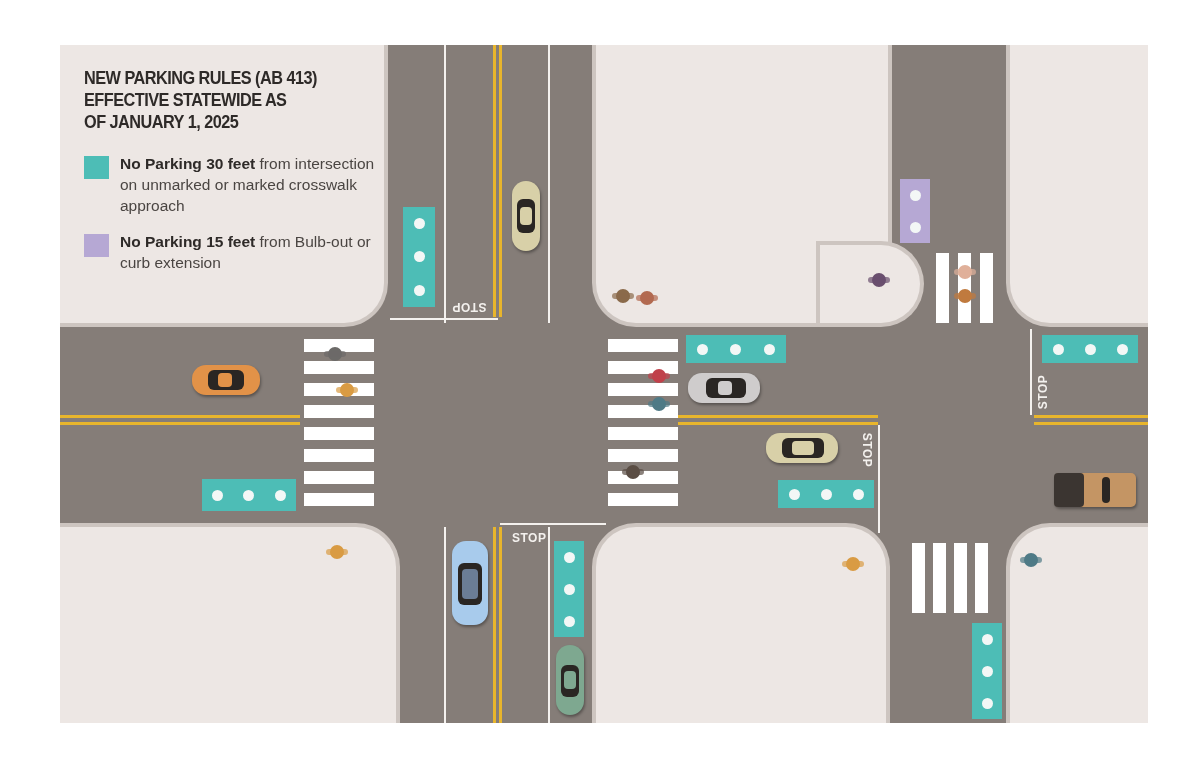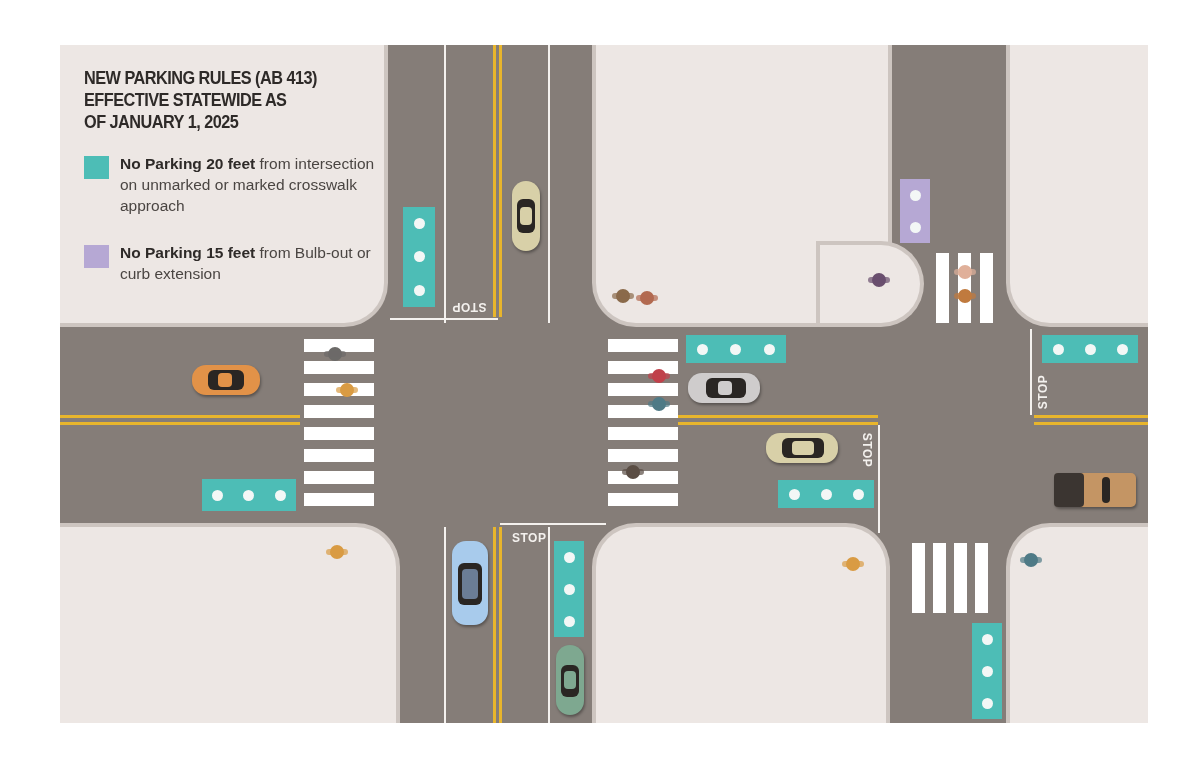--- a/index.html
+++ b/index.html
@@ -13,21 +13,21 @@
   .zone.v{flex-direction:column;}
   .stripe{position:absolute;background:#ffffff;}
   .stop{position:absolute;color:#f4f1ee;font-weight:bold;font-size:12px;letter-spacing:0.5px;font-family:"Liberation Sans",sans-serif;}
   .car{position:absolute;border-radius:14px;box-shadow:1px 2px 3px rgba(0,0,0,0.35);}
   .car .win{position:absolute;background:#2a2623;border-radius:6px;}
   .car .roof{position:absolute;border-radius:4px;}
   .ped{position:absolute;width:14px;height:14px;border-radius:50%;}
   .ped::before{content:"";position:absolute;left:-4px;top:4px;width:22px;height:6px;border-radius:3px;background:inherit;opacity:0.7;}
   #legend{position:absolute;left:84px;top:67px;width:300px;}
   #legend .title{font-family:"Liberation Sans",sans-serif;font-weight:bold;font-size:18.5px;line-height:22px;color:#2e2a28;letter-spacing:-0.6px;transform:scaleX(0.88);transform-origin:left top;width:340px;}
-  .leg-item{position:relative;margin-top:26px;padding-left:36px;font-size:15.5px;line-height:21px;color:#4a4542;}
+  .leg-item{position:relative;margin-top:15px;padding-left:36px;font-size:15.5px;line-height:21px;color:#4a4542;}
   .leg-item b{color:#2e2a28;}
   .leg-item .sw{position:absolute;left:0;top:3px;width:25px;height:23px;}
 </style>
 </head>
 <body>
 
 <div id="scene">
 
   <div class="block" style="left:0;top:0;width:324px;height:278px;border-bottom-right-radius:40px;"></div>
   <div class="block" style="left:536px;top:0;width:292px;height:278px;border-bottom-left-radius:40px;border-bottom-right-radius:40px;"></div>
@@ -181,19 +181,19 @@
 </div>
 
 <div id="legend">
   <div class="title">
     <div>NEW PARKING RULES (AB 413)</div>
     <div>EFFECTIVE STATEWIDE AS</div>
     <div>OF JANUARY 1, 2025</div>
   </div>
   <div class="leg-item" style="margin-top:20px;">
     <span class="sw" style="background:#4dbdb6;"></span>
-    <b>No Parking 20 feet</b><span> from intersection on unmarked or marked crosswalk approach</span>
+    <b>No Parking 30 feet</b><span> from intersection on unmarked or marked crosswalk approach</span>
   </div>
   <div class="leg-item">
     <span class="sw" style="background:#b6a8d4;"></span>
     <b>No Parking 15 feet</b><span> from Bulb-out or curb extension</span>
   </div>
 </div>
 
 </body></html>

